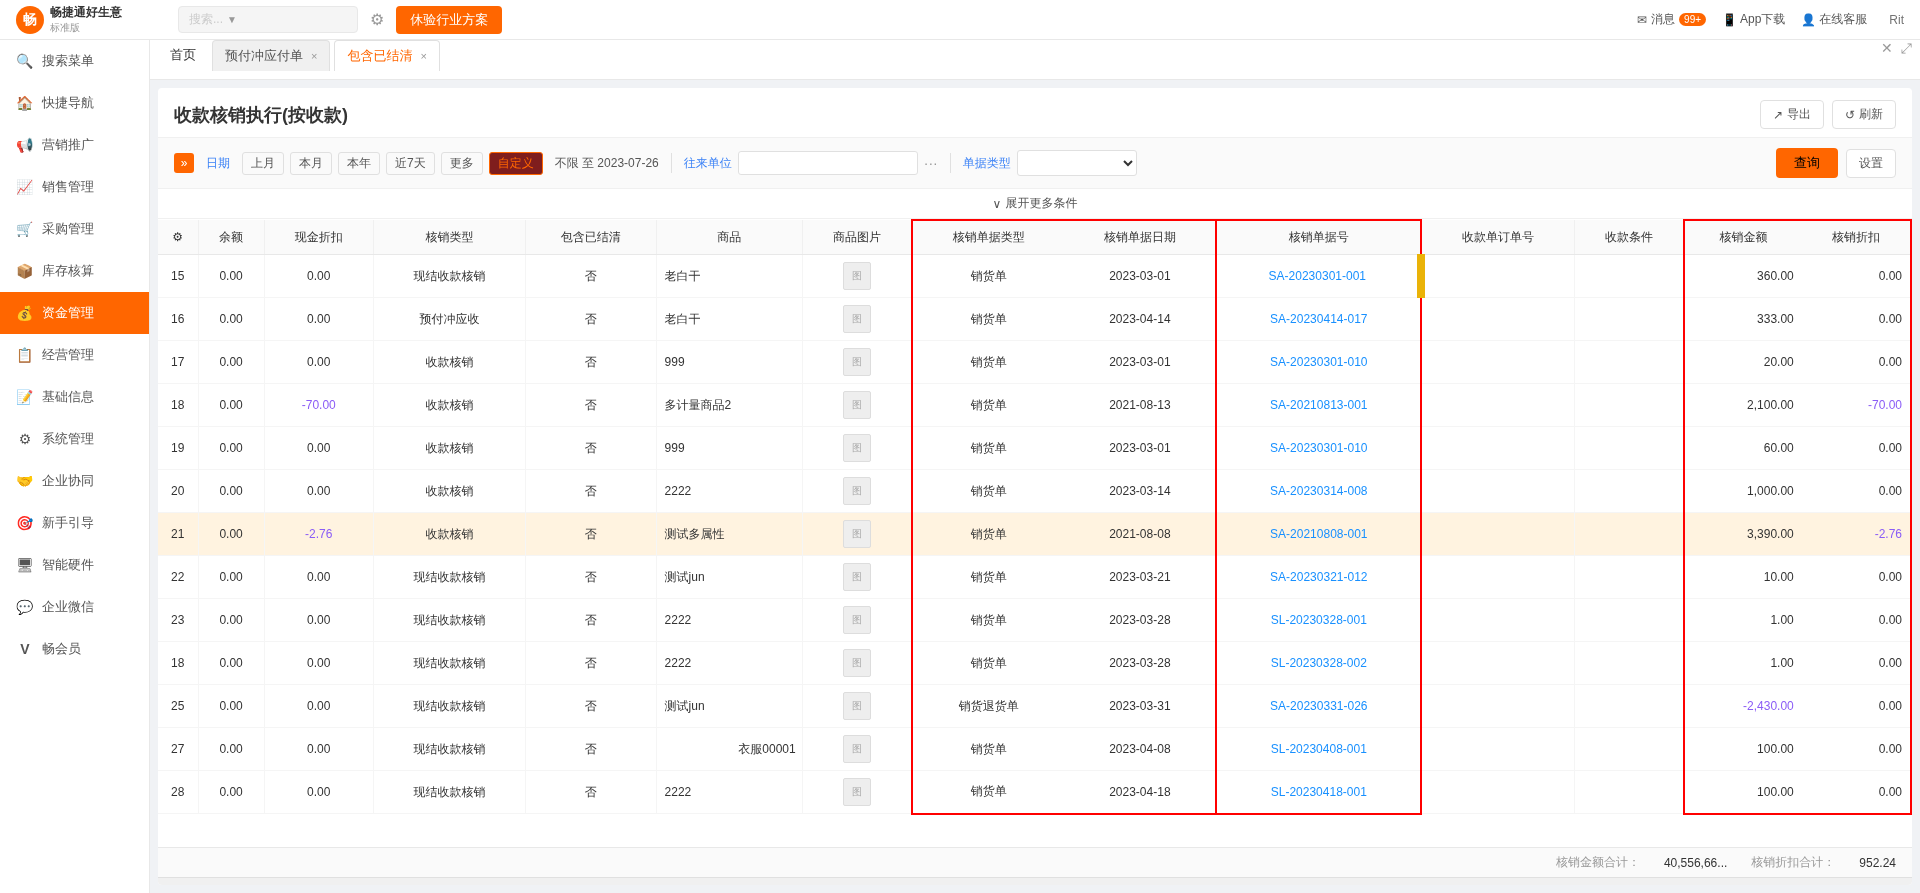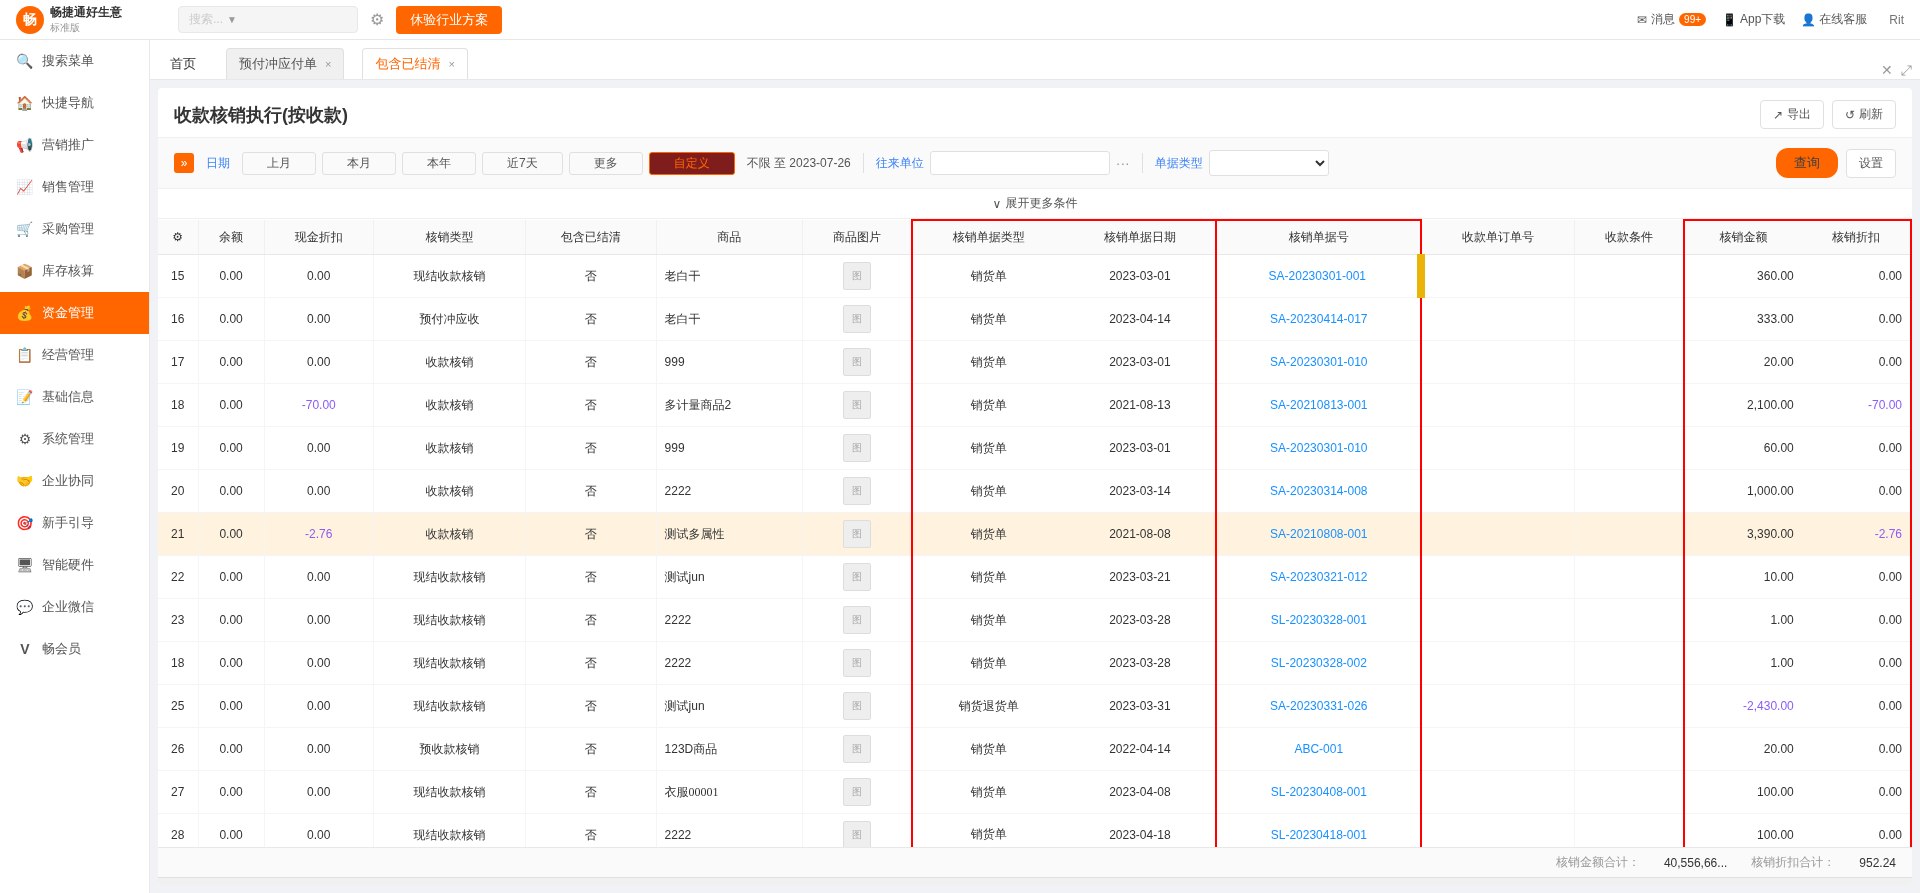--- a/index.html
+++ b/index.html
@@ -23,47 +23,47 @@
     .layout { display: flex; height: 853px; }
     .sidebar { width: 150px; background: #fff; border-right: 1px solid #e8e8e8; display: flex; flex-direction: column; }
     .sidebar-item { display: flex; align-items: center; gap: 8px; padding: 12px 16px; cursor: pointer; color: #555; font-size: 13px; }
     .sidebar-item.active { background: #f60; color: #fff; border-radius: 0; }
     .sidebar-icon { width: 18px; height: 18px; display: flex; align-items: center; justify-content: center; font-size: 14px; }
 
     
     .main { flex: 1; display: flex; flex-direction: column; background: #f0f2f5; overflow: hidden; }
 
     
-    .tab-bar { background: #fff; display: flex; align-items: flex-end; height: 40px; border-bottom: 1px solid #e8e8e8; padding: 0 8px; gap: 18px; }
+    .tab-bar { background: #fff; display: flex; align-items: flex-start; height: 40px; border-bottom: 1px solid #e8e8e8; padding: 0 8px; gap: 4px; }
     .tab-item { display: flex; align-items: center; gap: 4px; padding: 6px 12px; border-radius: 4px 4px 0 0; font-size: 13px; cursor: pointer; color: #555; background: #f0f0f0; border: 1px solid #e0e0e0; border-bottom: none; }
     .tab-item.active { background: #fff; color: #f60; border-color: #e0e0e0; border-bottom-color: #fff; z-index: 1; }
     .tab-home { color: #333; font-size: 13px; padding: 6px 12px; cursor: pointer; }
     .tab-close { color: #999; font-size: 11px; margin-left: 4px; cursor: pointer; }
     .win-controls { margin-left: auto; display: flex; gap: 8px; color: #999; font-size: 14px; }
 
     
     .page-content { flex: 1; background: #fff; margin: 8px; border-radius: 4px; overflow: hidden; display: flex; flex-direction: column; }
     .page-header { padding: 12px 16px 8px; display: flex; align-items: center; justify-content: space-between; border-bottom: 1px solid #f0f0f0; }
     .page-title { font-size: 18px; font-weight: bold; color: #333; }
     .page-actions { display: flex; gap: 8px; }
     .action-btn { display: flex; align-items: center; gap: 4px; padding: 5px 12px; border: 1px solid #e0e0e0; border-radius: 4px; background: #fff; color: #555; font-size: 12px; cursor: pointer; }
 
     
     .filter-bar { padding: 10px 16px; background: #fafafa; border-bottom: 1px solid #f0f0f0; display: flex; align-items: center; gap: 12px; flex-wrap: wrap; }
     .filter-arrow-btn { background: #f60; color: #fff; border: none; border-radius: 3px; width: 20px; height: 20px; cursor: pointer; font-size: 12px; display: flex; align-items: center; justify-content: center; }
     .filter-label { color: #3b82f6; font-size: 12px; }
     .date-pills { display: flex; gap: 6px; align-items: center; }
-    .date-pill { padding: 2px 24px; border: 1px solid #e0e0e0; border-radius: 3px; font-size: 12px; color: #555; cursor: pointer; }
+    .date-pill { padding: 2px 8px; border: 1px solid #e0e0e0; border-radius: 3px; font-size: 12px; color: #555; cursor: pointer; }
     .date-pill.custom { background: #7f1d1d; color: #f60; border-color: #f60; }
     .filter-separator { width: 1px; height: 20px; background: #e0e0e0; }
     .filter-field { display: flex; align-items: center; gap: 6px; }
     .filter-input { border: 1px solid #e0e0e0; border-radius: 3px; padding: 4px 8px; font-size: 12px; width: 180px; color: #333; }
     .filter-dots { color: #999; font-size: 14px; }
     .filter-select { border: 1px solid #e0e0e0; border-radius: 3px; padding: 4px 8px; font-size: 12px; min-width: 120px; color: #333; background: #fff; }
-    .query-btn { background: #f60; color: #404040; border: none; border-radius: 12px; padding: 6px 18px; font-size: 13px; cursor: pointer; text-align: center; }
+    .query-btn { background: #f60; color: #000000; border: none; border-radius: 4px; padding: 6px 18px; font-size: 13px; cursor: pointer; text-align: center; }
     .setting-btn { border: 1px solid #e0e0e0; border-radius: 4px; padding: 5px 12px; font-size: 12px; background: #fff; color: #555; cursor: pointer; }
     .expand-conditions { display: flex; align-items: center; justify-content: center; gap: 4px; color: #555; font-size: 12px; cursor: pointer; padding: 6px; }
 
     
     .table-container { flex: 1; overflow: auto; position: relative; }
     table { width: 100%; border-collapse: collapse; font-size: 12px; }
     thead th { background: #fafafa; border-bottom: 1px solid #e8e8e8; border-right: 1px solid #f0f0f0; padding: 8px 6px; text-align: center; color: #333; font-weight: 500; white-space: nowrap; position: sticky; top: 0; z-index: 10; }
     tbody td { border-bottom: 1px solid #f5f5f5; border-right: 1px solid #f5f5f5; padding: 7px 6px; text-align: center; color: #333; white-space: nowrap; }
     tbody tr.highlighted { background: #fff3e0; }
     .link-text { color: #1890ff; cursor: pointer; text-decoration: none; }
@@ -444,42 +444,26 @@
     <td><div style="width:28px;height:28px;background:#eee;border:1px solid #ddd;border-radius:2px;display:inline-flex;align-items:center;justify-content:center;font-size:10px;color:#aaa;">图</div></td>
     <td style="border-left:2px solid red;border-right:none;">销货退货单</td>
     <td style="border-right:2px solid red;">2023-03-31</td>
     <td style="border-left:2px solid red;border-right:2px solid red;"><a class="link-text">SA-20230331-026</a></td>
     <td></td>
     <td></td>
     <td class="red-text" style="border-left:2px solid red;border-right:none;text-align:right;padding-right:8px;">-2,430.00</td>
     <td class="" style="border-right:2px solid red;text-align:right;padding-right:8px;">0.00</td>
   </tr>
               <tr>
-    <td>26</td>
-    <td>0.00</td>
-    <td class="">0.00</td>
-    <td>预收款核销</td>
-    <td>否</td>
-    <td style="text-align:left;padding-left:8px;">123D商品</td>
-    <td><div style="width:28px;height:28px;background:#eee;border:1px solid #ddd;border-radius:2px;display:inline-flex;align-items:center;justify-content:center;font-size:10px;color:#aaa;">图</div></td>
-    <td style="border-left:2px solid red;border-right:none;">销货单</td>
-    <td style="border-right:2px solid red;">2022-04-14</td>
-    <td style="border-left:2px solid red;border-right:2px solid red;"><a class="link-text">ABC-001</a></td>
-    <td></td>
-    <td></td>
-    <td class="" style="border-left:2px solid red;border-right:none;text-align:right;padding-right:8px;">20.00</td>
-    <td class="" style="border-right:2px solid red;text-align:right;padding-right:8px;">0.00</td>
-  </tr>
-              <tr>
     <td>27</td>
     <td>0.00</td>
     <td class="">0.00</td>
     <td>现结收款核销</td>
     <td>否</td>
-    <td style="text-align:left;padding-left:8px;font-family:Liberation Serif, serif;">衣服00001</td>
+    <td style="text-align:right;padding-left:8px;">衣服00001</td>
     <td><div style="width:28px;height:28px;background:#eee;border:1px solid #ddd;border-radius:2px;display:inline-flex;align-items:center;justify-content:center;font-size:10px;color:#aaa;">图</div></td>
     <td style="border-left:2px solid red;border-right:none;">销货单</td>
     <td style="border-right:2px solid red;">2023-04-08</td>
     <td style="border-left:2px solid red;border-right:2px solid red;"><a class="link-text">SL-20230408-001</a></td>
     <td></td>
     <td></td>
     <td class="" style="border-left:2px solid red;border-right:none;text-align:right;padding-right:8px;">100.00</td>
     <td class="" style="border-right:2px solid red;text-align:right;padding-right:8px;">0.00</td>
   </tr>
               <tr>

